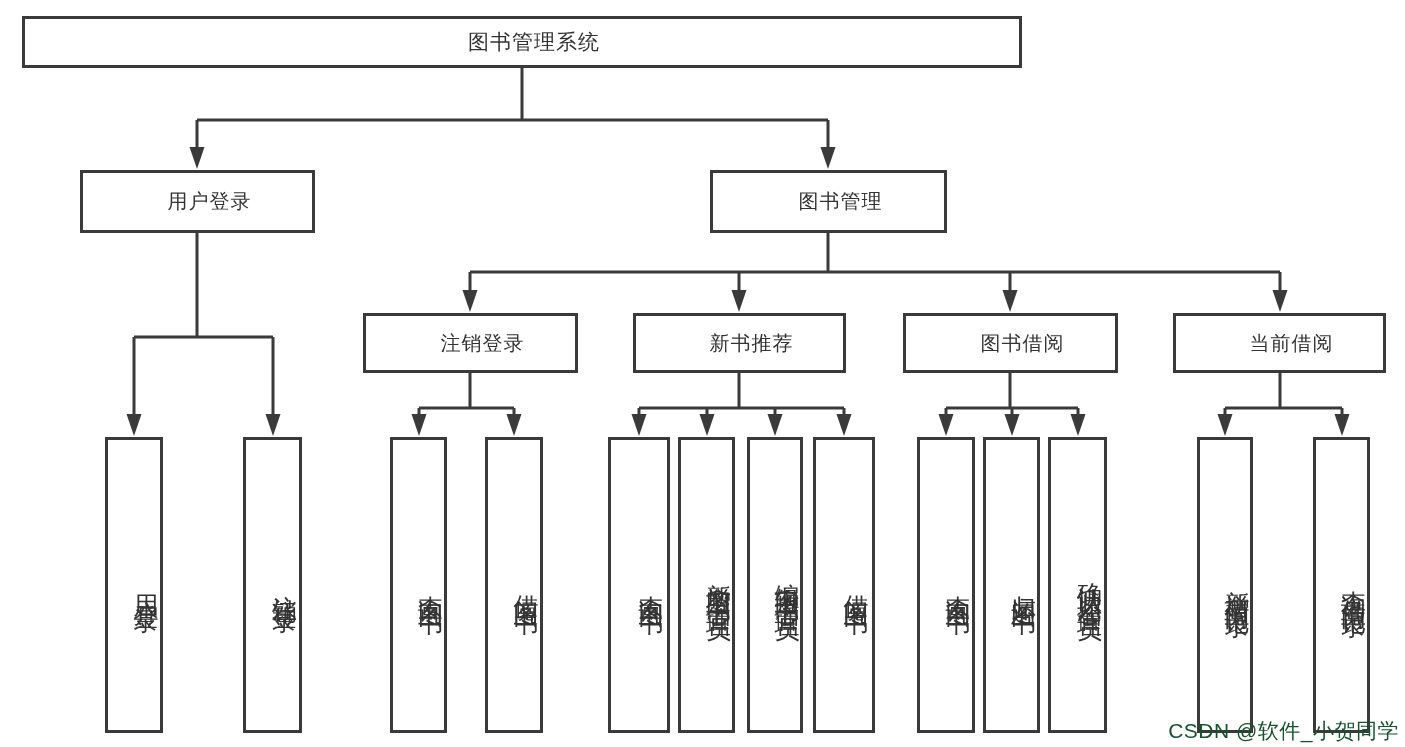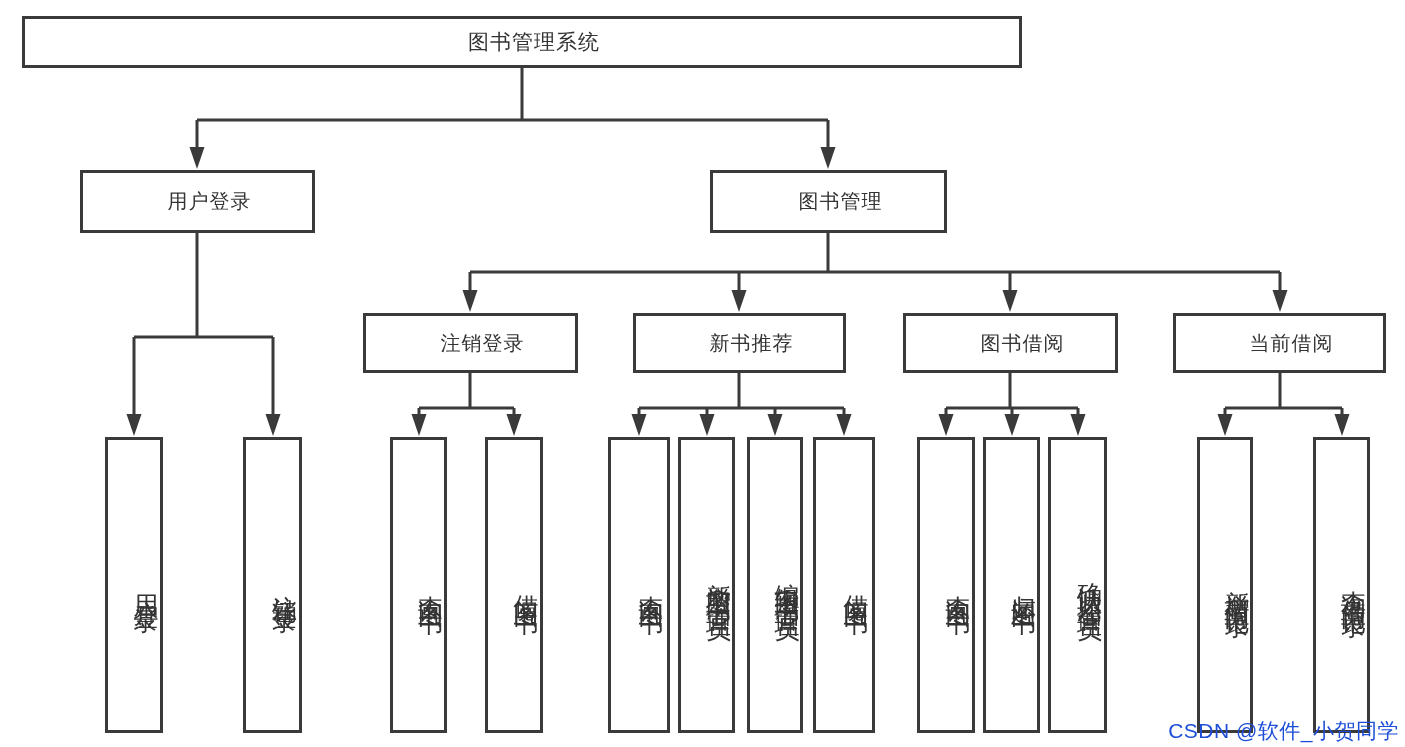--- a/index.html
+++ b/index.html
@@ -47,21 +47,21 @@
     font-size: 25px;
     letter-spacing: 5px;
     line-height: 1;
   }
   .watermark {
     position: absolute;
     right: 6px;
     bottom: 2px;
     z-index: 3;
     font-size: 21px;
-    color: #1d4ed8;
+    color: #14532d;
     letter-spacing: 0.5px;
     white-space: nowrap;
   }
 </style>
 </head>
 <body>
 
 <div id="canvas">
 
   <svg id="wires" width="1405" height="747" viewBox="0 0 1405 747">

